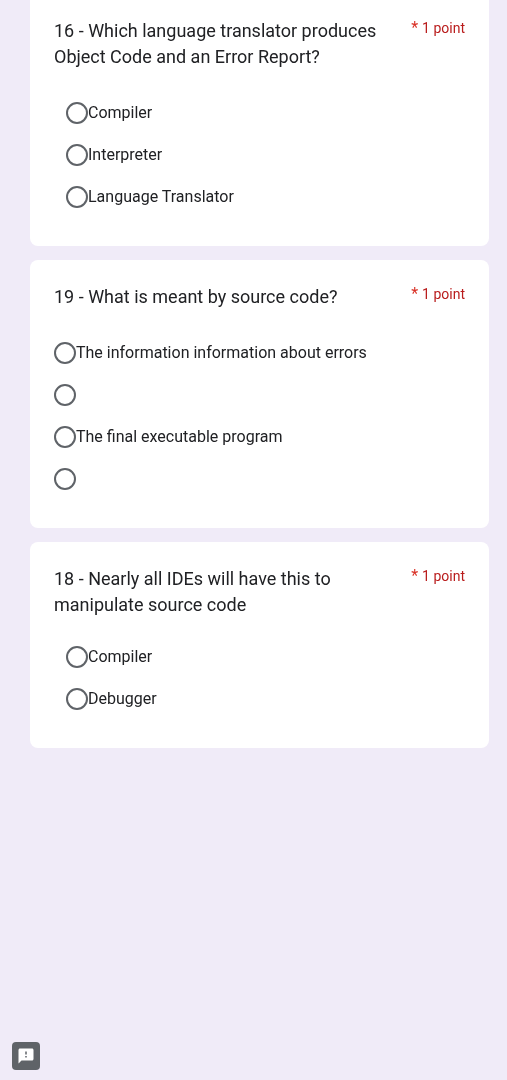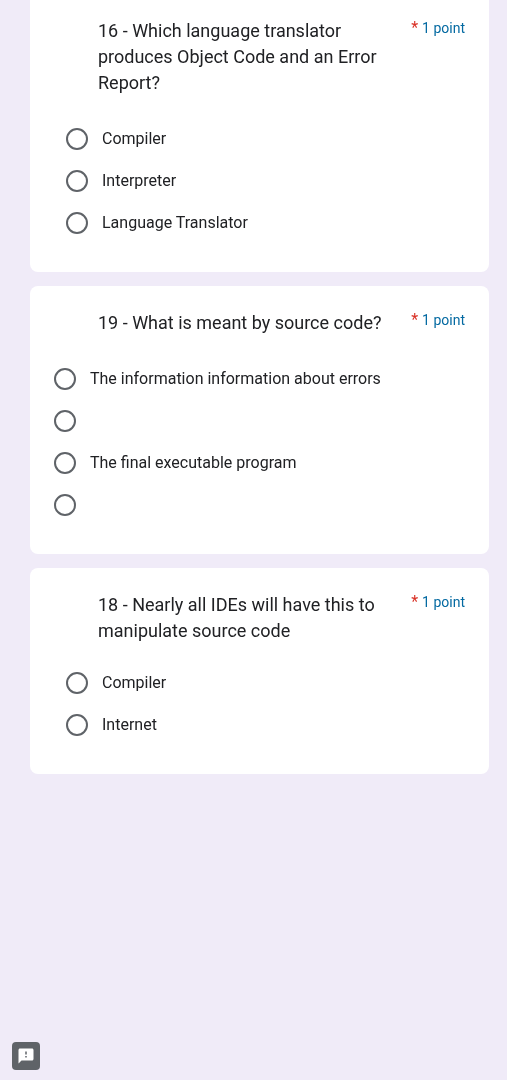--- a/index.html
+++ b/index.html
@@ -23,30 +23,28 @@
     margin-bottom: 14px;
   }
   .card.first { border-top-left-radius: 0; border-top-right-radius: 0; margin-top: -6px; }
   .qhead { display: flex; align-items: flex-start; gap: 10px; }
   .qtitle {
     flex: 1 1 auto;
     font-size: 18px;
     line-height: 26px;
     color: #202124;
     font-weight: 400;
-    margin-left: 44px;
   }
   .req { color: #d93025; margin-right: 4px; }
-  .pts { font-size: 14px; color: #0369a1; white-space: nowrap; padding-top: 2px; }
+  .pts { font-size: 14px; color: #b91c1c; white-space: nowrap; padding-top: 2px; }
   .opts { margin-top: 22px; }
   .opts.tight { margin-top: 18px; }
   .opt {
     display: flex;
     align-items: center;
-    gap: 14px;
     padding: 10px 0;
   }
   .radio {
     width: 22px; height: 22px;
     border: 2.2px solid #5f6368;
     border-radius: 50%;
     flex: 0 0 22px;
   }
   .olabel {
     font-size: 16px;
@@ -134,21 +132,21 @@
         <span class="req">*</span><span class="pts">1 point</span>
       </div>
     </div>
     <div class="opts tight">
       <div class="opt padl">
         <div class="radio"></div>
         <div class="olabel">Compiler</div>
       </div>
       <div class="opt padl">
         <div class="radio"></div>
-        <div class="olabel">Internet</div>
+        <div class="olabel">Debugger</div>
       </div>
     </div>
   </div>
 
 </div>
 
 <div class="report-btn">
   <svg width="18" height="18" viewBox="0 0 24 24" fill="#ffffff">
     <path d="M20 2H4c-1.1 0-2 .9-2 2v18l4-4h14c1.1 0 2-.9 2-2V4c0-1.1-.9-2-2-2zM13 14h-2v-2h2v2zm0-4h-2V6h2v4z"></path>
   </svg>

